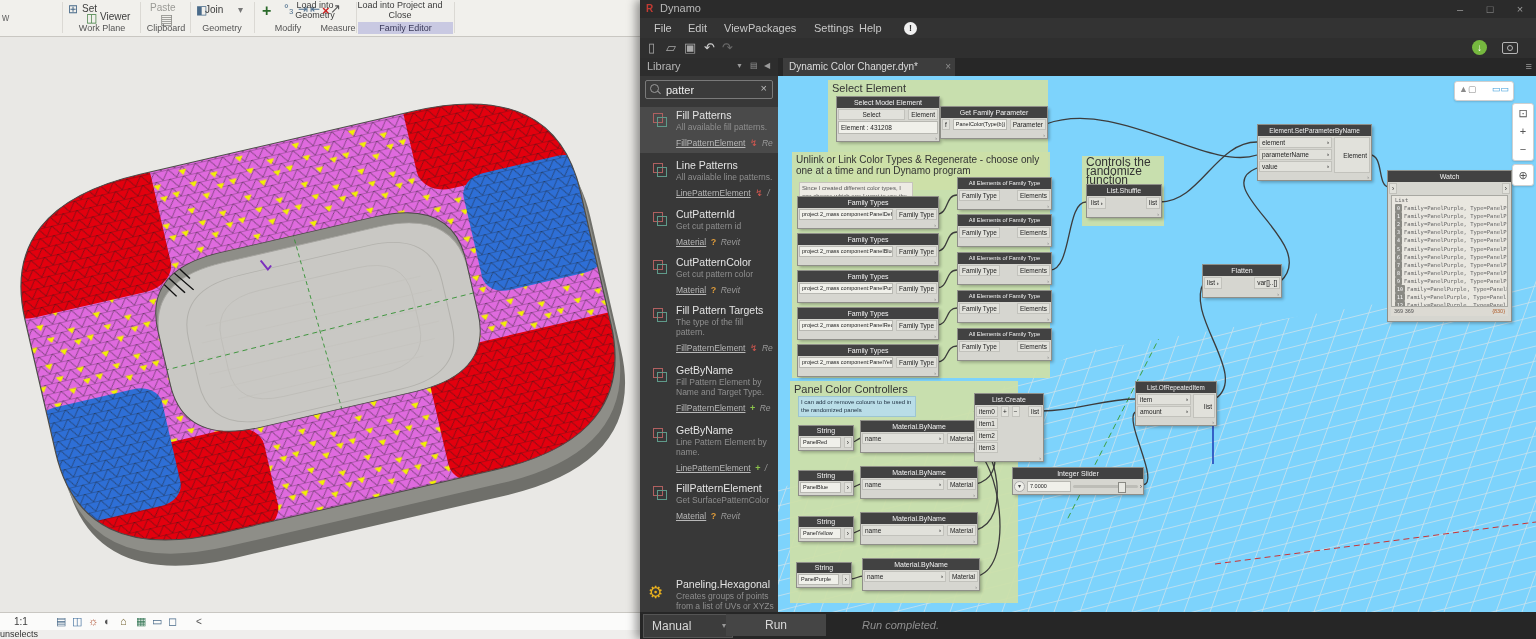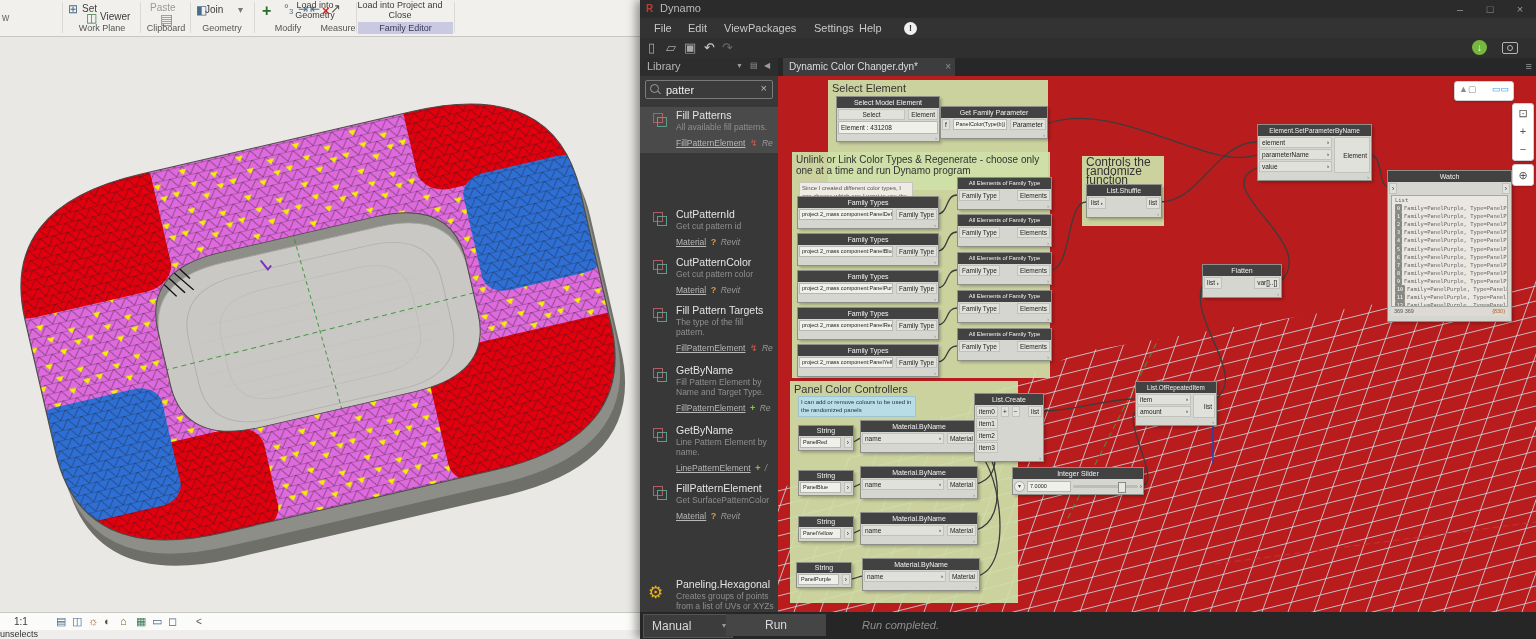--- a/index.html
+++ b/index.html
@@ -40,21 +40,21 @@
   .llink{font-size:8.5px;color:#b8b8b8;text-decoration:underline}
   .lsuf{font-size:8.5px;font-style:italic;color:#999}
   .bz{color:#d95850;font-size:9px}.bp{color:#8bc34a;font-weight:bold;font-size:9px}.bq{color:#de9b3a;font-weight:bold;font-size:9px}
   .libicon{position:absolute;left:13px;width:14px;height:14px}
   .libicon i{position:absolute;width:8px;height:8px;border:1.2px solid #b06060;font-style:normal}
   .libicon i+i{left:4px;top:4px;border-color:#5f9a8a}
   
   #runbar{position:absolute;left:0;top:612px;width:896px;height:27px;background:#262626}
   .rbbtn{position:absolute;top:2px;height:22px;color:#d8d8d8;font-size:12px;text-align:center;line-height:22px}
   
-  #graph{position:absolute;left:138px;top:76px;width:758px;height:536px;background:#b91c1c;overflow:hidden}
+  #graph{position:absolute;left:138px;top:76px;width:758px;height:536px;background:#7dd3fc;overflow:hidden}
   svg{display:block}
   .grp{position:absolute;background:rgba(205,224,168,.93)}
   .gt{font-size:11px;color:#333;padding:2px 4px;line-height:12px}
   .gt.sm{font-size:12px;line-height:9px}
   .node{position:absolute;background:#d6d6d0;border:1px solid #8f8f89;box-shadow:1.5px 1.5px 3px rgba(0,0,0,.28);z-index:6}
   .nt{height:11px;line-height:11px;background:#424242;color:#f2f2f2;font-size:7px;text-align:center;white-space:nowrap;overflow:hidden;padding:0 2px}
   .nb{padding:1px}
   .prow{display:flex;justify-content:space-between;gap:3px;margin-bottom:1px}
   .pin,.pout{background:#e1e1db;border:1px solid #c2c2bc;font-size:6.5px;line-height:9px;color:#222;padding:0 2px;white-space:nowrap;overflow:hidden}
   .pout{margin-left:auto;text-align:right}
@@ -247,20 +247,31 @@
 
       <div class="litem lsel" style="top:5px;height:46px">
         <span class="libicon" style="top:6px">
             <i></i>
             <i></i>
           </span>
         <div style="margin:2px 4px 0 36px">
             <div class="ltitle">Fill Patterns</div>
             <div class="ldesc">All available fill patterns.</div>
             <div><span class="llink">FillPatternElement</span> <span class="bz">↯</span> <span class="lsuf">Re</span></div>
+          </div>
+      </div>
+      <div class="litem" style="top:55px;height:46px">
+        <span class="libicon" style="top:6px">
+            <i></i>
+            <i></i>
+          </span>
+        <div style="margin:2px 4px 0 36px">
+            <div class="ltitle">Line Patterns</div>
+            <div class="ldesc">All available line patterns.</div>
+            <div><span class="llink">LinePatternElement</span> <span class="bz">↯</span> <span class="lsuf">/</span></div>
           </div>
       </div>
       <div class="litem" style="top:104px;height:42px">
         <span class="libicon" style="top:6px">
             <i></i>
             <i></i>
           </span>
         <div style="margin:2px 4px 0 36px">
             <div class="ltitle">CutPatternId</div>
             <div class="ldesc">Get cut pattern id</div>

